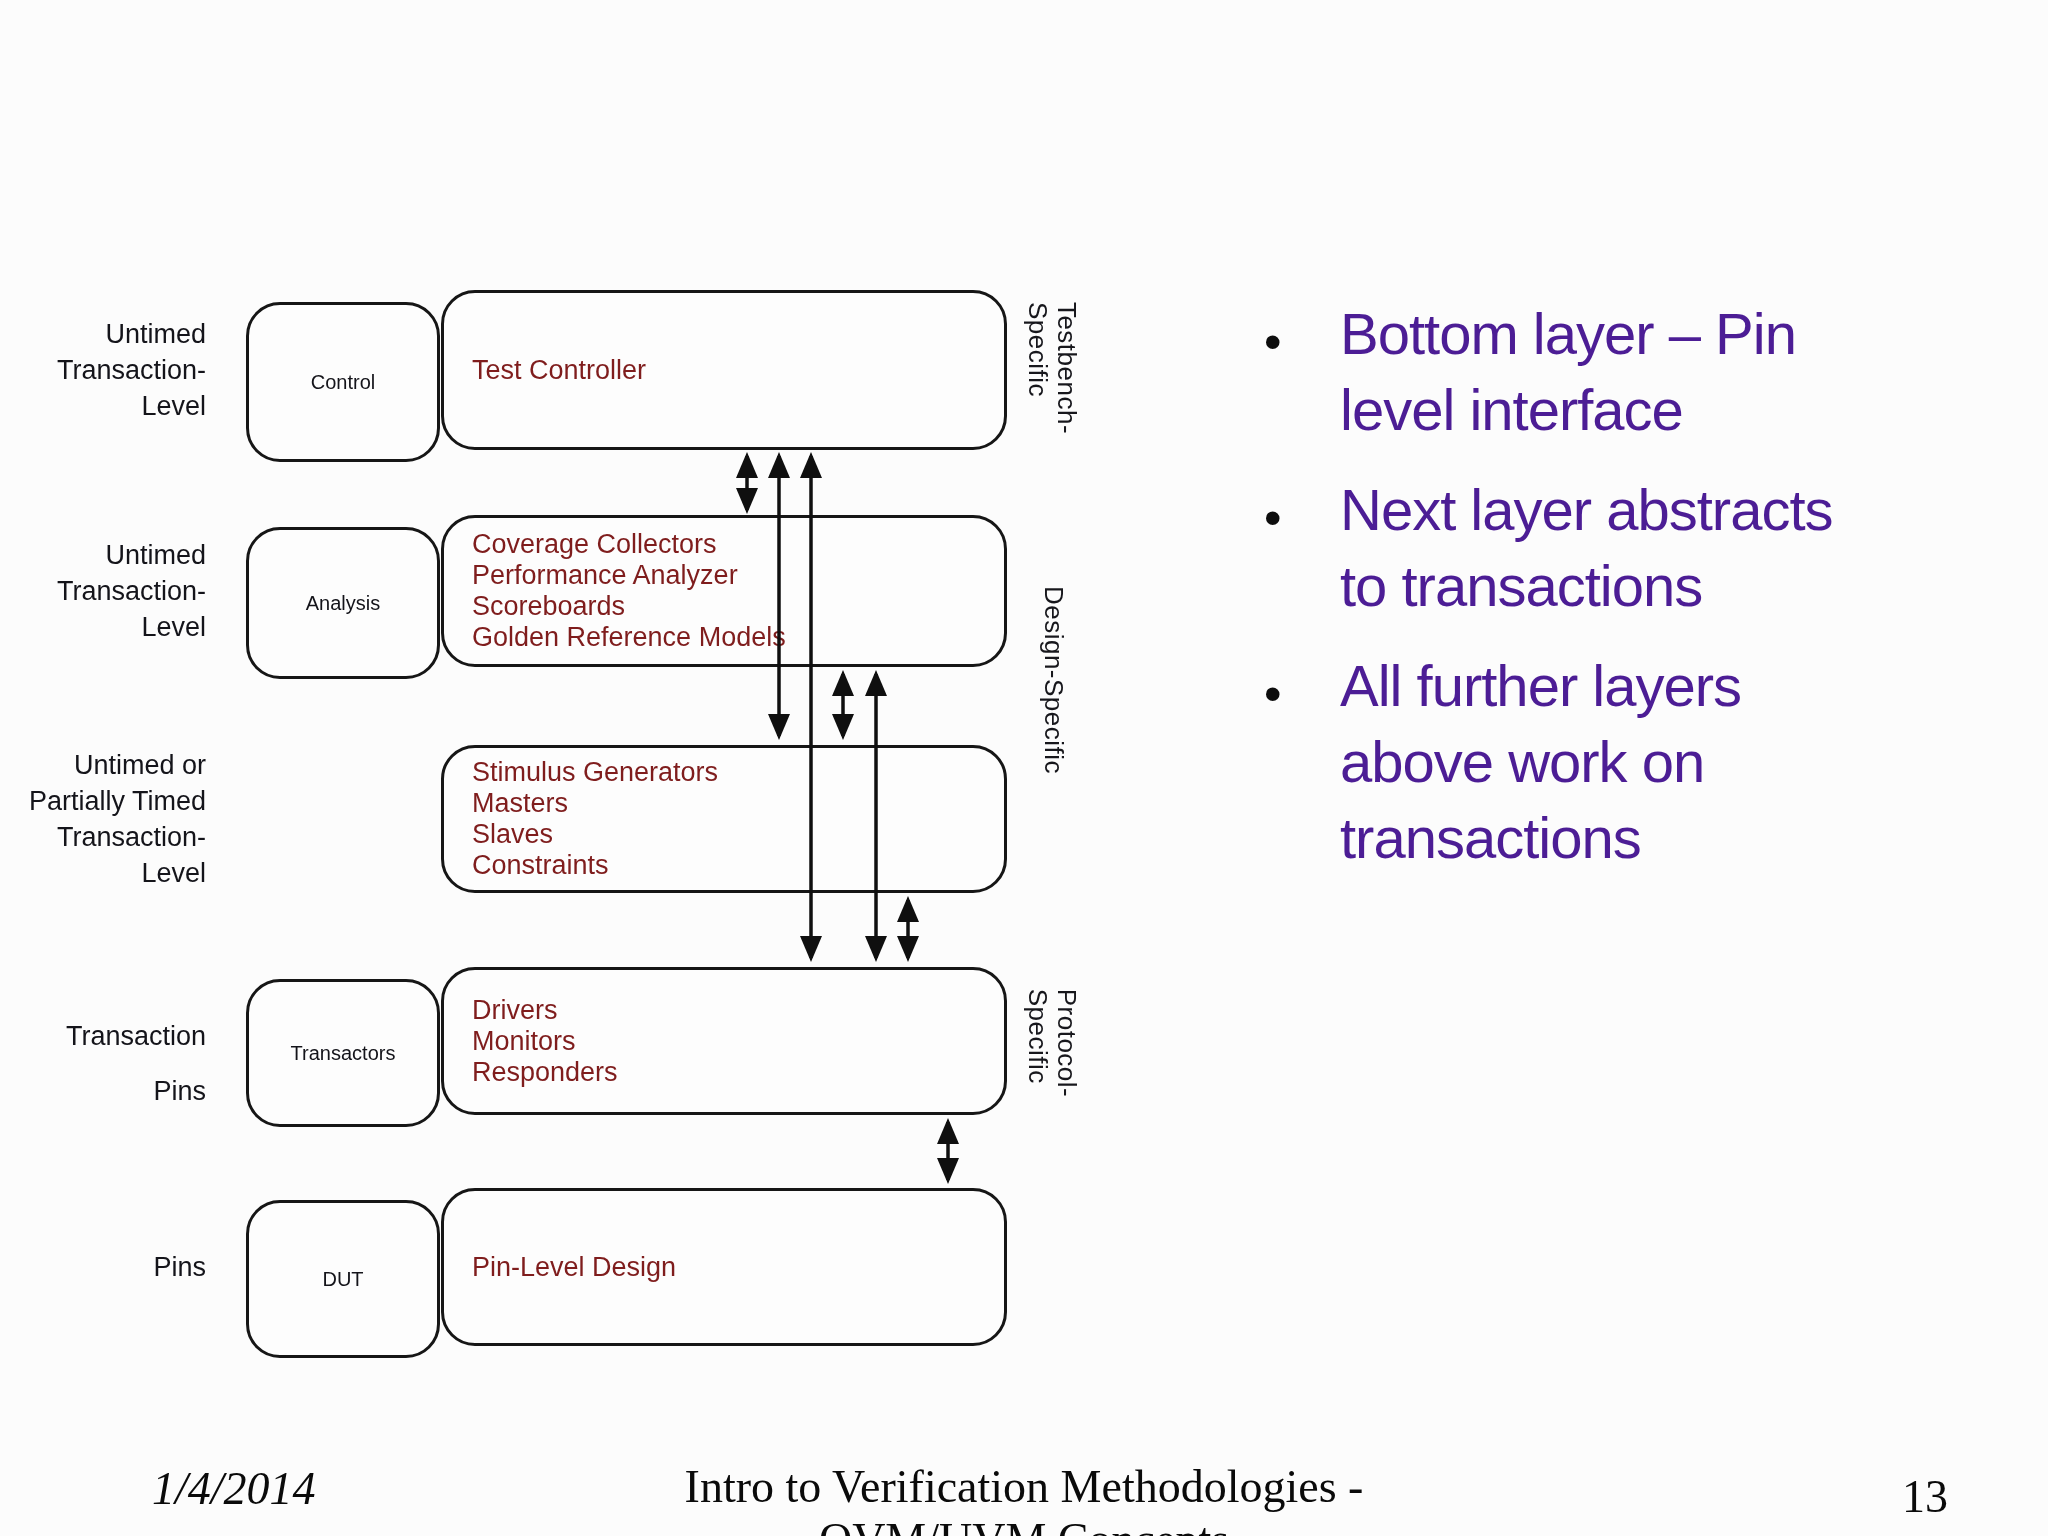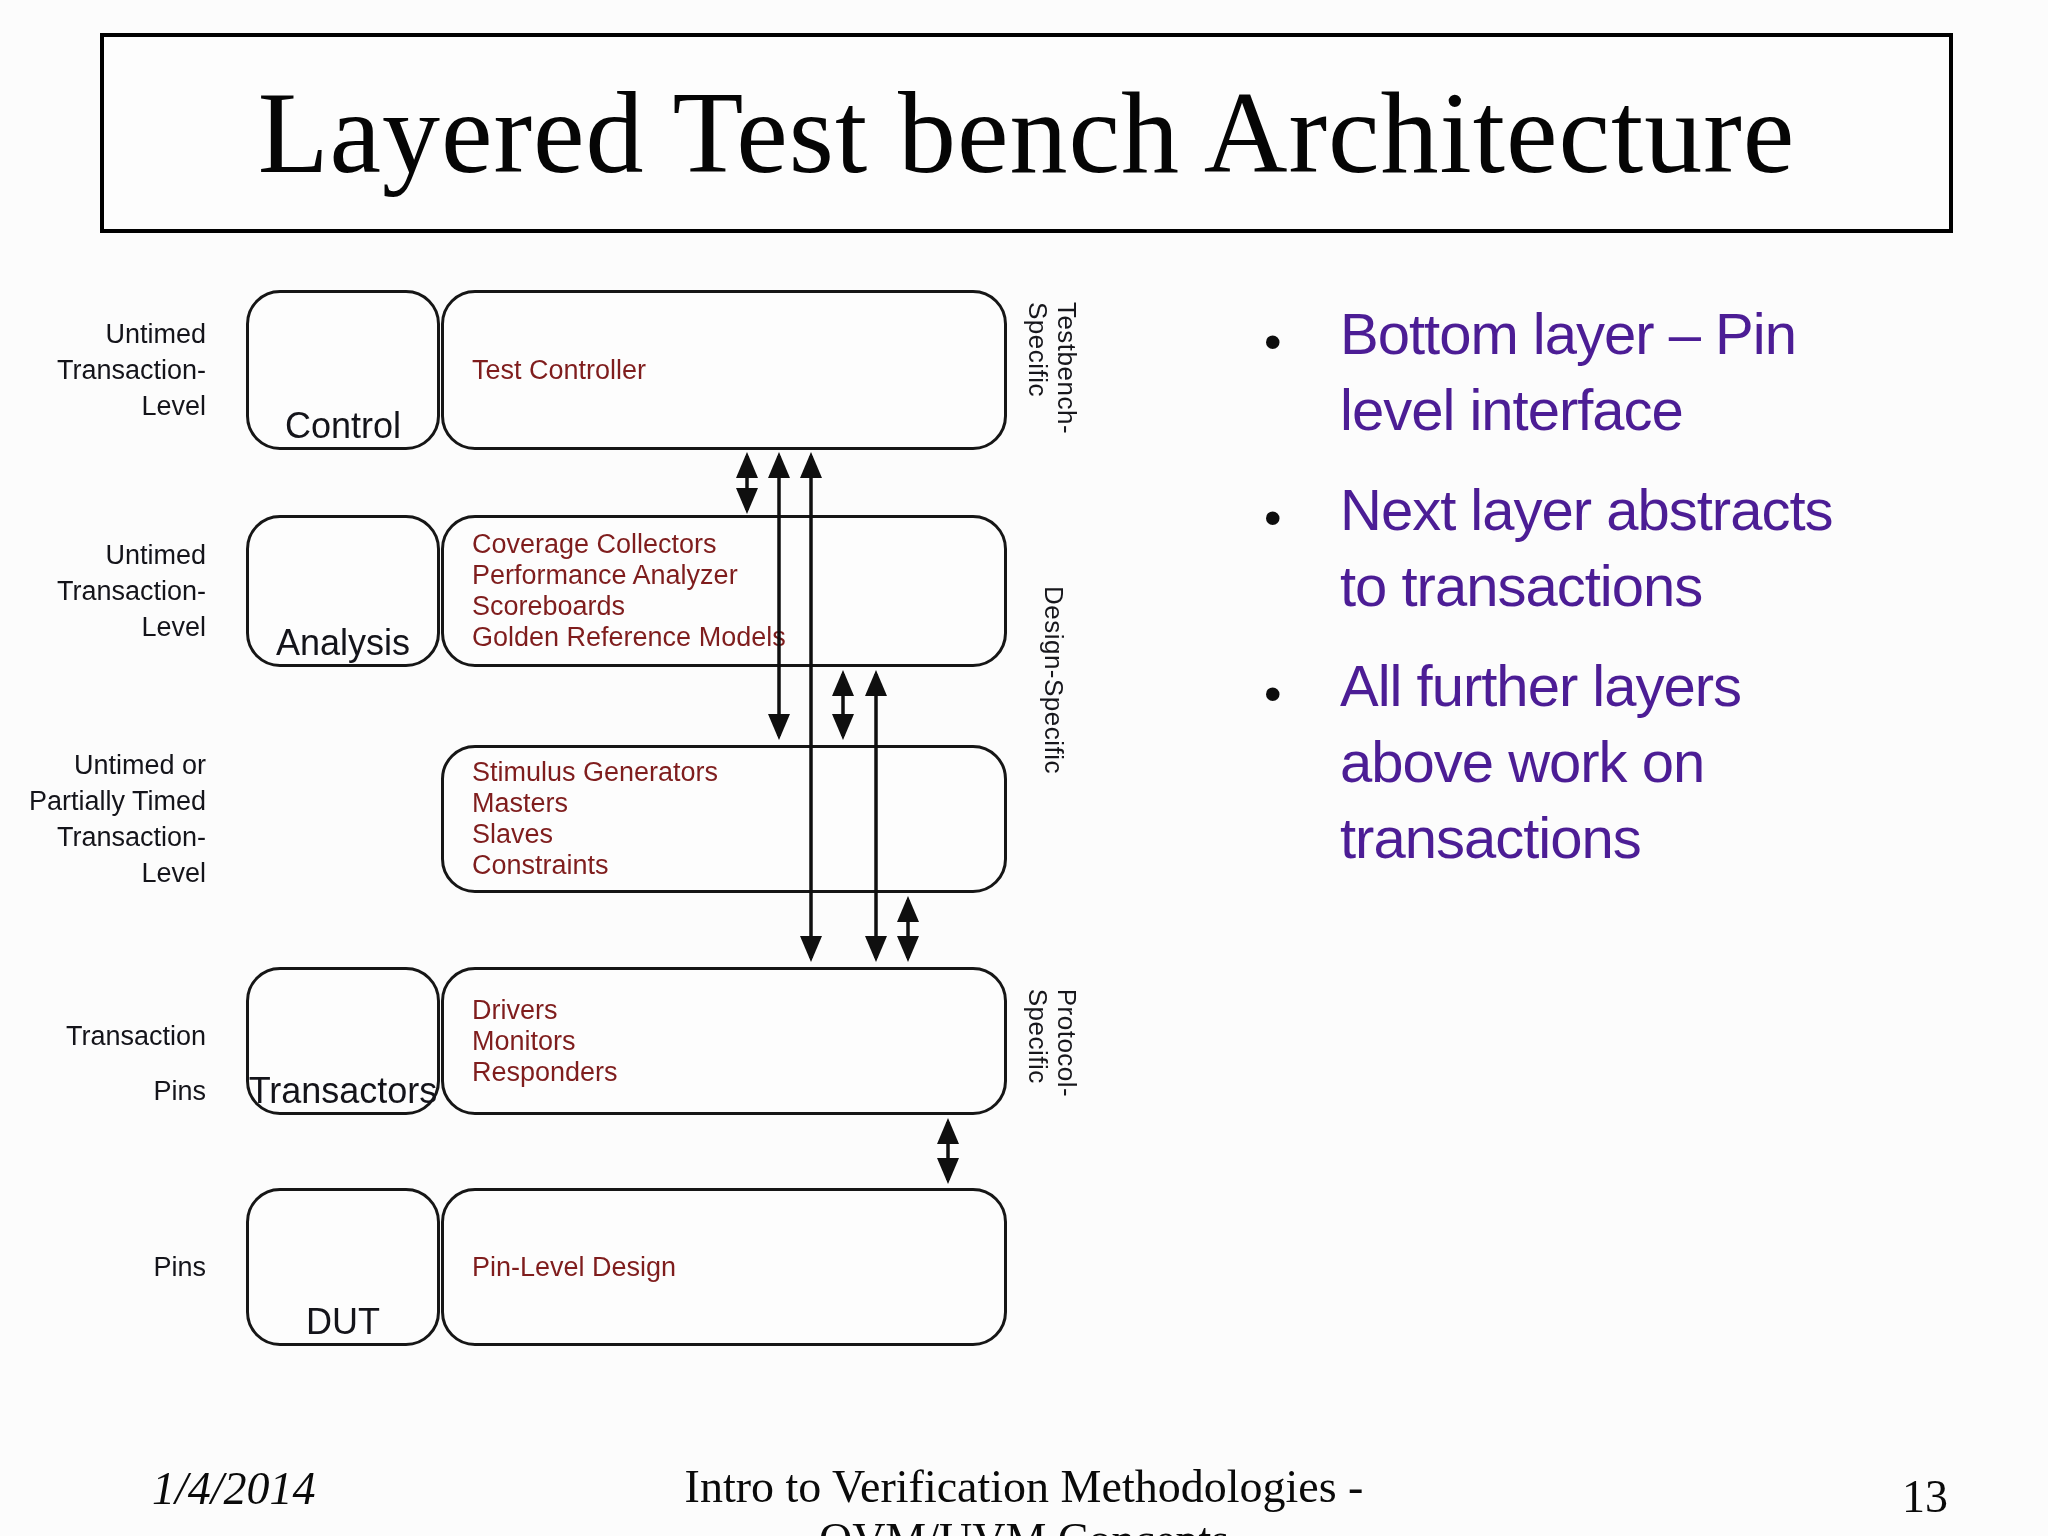--- a/index.html
+++ b/index.html
@@ -31,24 +31,24 @@
 
   .left-label{
     position:absolute;left:8px;width:198px;top:50%;transform:translateY(-50%);
     text-align:right;font-size:27px;line-height:36px;color:#14141a;
     white-space:pre-line;
   }
   .r4 .ll-top{top:41%;margin-top:8px;}
   .r4 .ll-bottom{top:84%;}
 
   .small-box{
-    position:absolute;left:246px;width:194px;top:0;height:100%;
+    position:absolute;left:246px;width:194px;top:12px;height:100%;
     border:3px solid #161616;border-radius:34px;background:#fdfdfd;
-    display:flex;align-items:flex-end;justify-content:center;
-    font-size:36px;color:#14141a;box-sizing:border-box;
+    display:flex;align-items:center;justify-content:center;
+    font-size:20px;color:#14141a;box-sizing:border-box;
   }
   .big-box{
     position:absolute;left:441px;width:566px;top:0;height:100%;
     border:3px solid #161616;border-radius:34px;background:#fdfdfd;
     display:flex;align-items:center;
     padding-left:28px;box-sizing:border-box;
     font-size:27px;line-height:31px;color:#7f1d1d;
     white-space:pre-line;
   }
 
@@ -89,23 +89,20 @@
   }
   .footer-date{left:152px;top:1462px;font-style:italic;}
   .footer-center{left:524px;top:1460px;width:1000px;text-align:center;line-height:53px;white-space:pre-line;}
   .footer-page{left:1902px;top:1462px;margin-top:8px;}
 </style>
 </head>
 <body>
 
 <div class="slide">
 
-  <div class="title-box">
-    <div class="title">Layered Test bench Architecture</div>
-  </div>
 
   <div class="diagram">
 
     <div class="d-row r1">
       <div class="left-label">Untimed
 Transaction-Level</div>
       <div class="small-box">
         <span>Control</span>
       </div>
       <div class="big-box">

